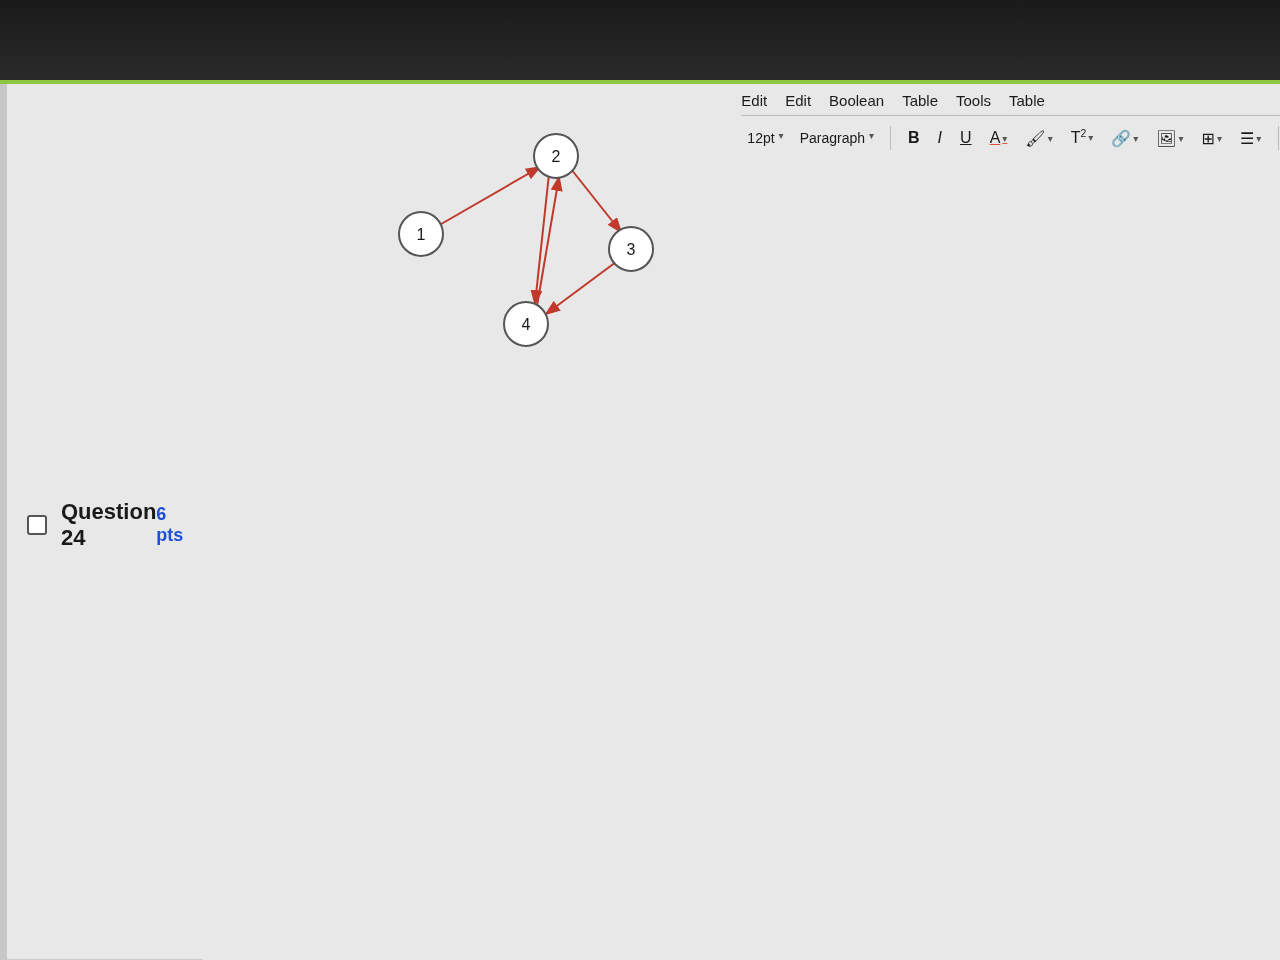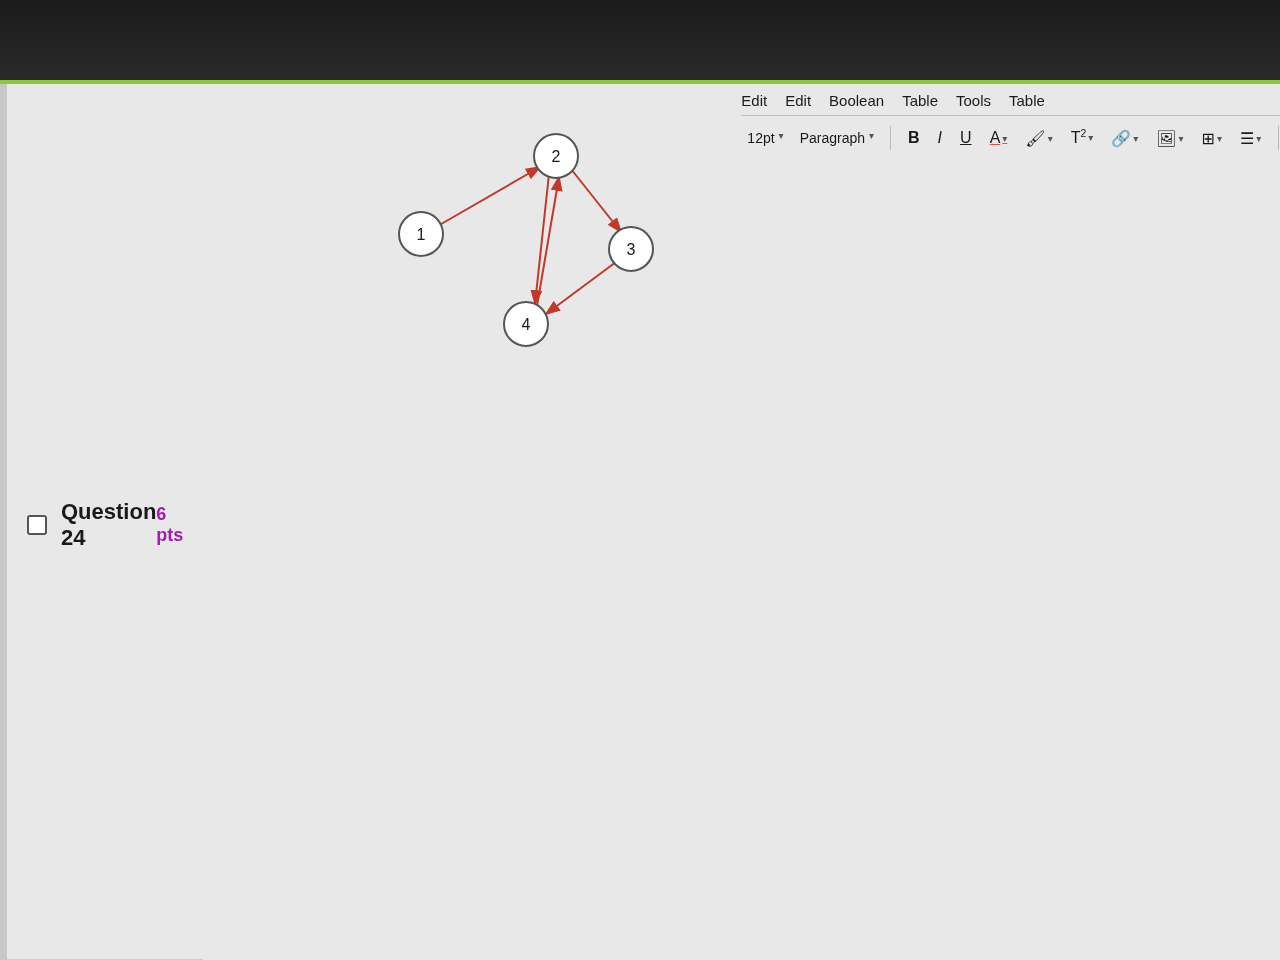--- a/index.html
+++ b/index.html
@@ -59,21 +59,21 @@
     .question-title {
       font-size: 22px;
       font-weight: 700;
       color: #1a1a1a;
       flex: 1;
     }
 
     .question-pts {
       font-size: 18px;
       font-weight: 600;
-      color: #a21caf;
+      color: #1d4ed8;
     }
 
     
     .question-body {
       padding: 24px 24px 16px 54px;
       background: #e8e8e8;
     }
 
     .question-text {
       font-size: 17px;

